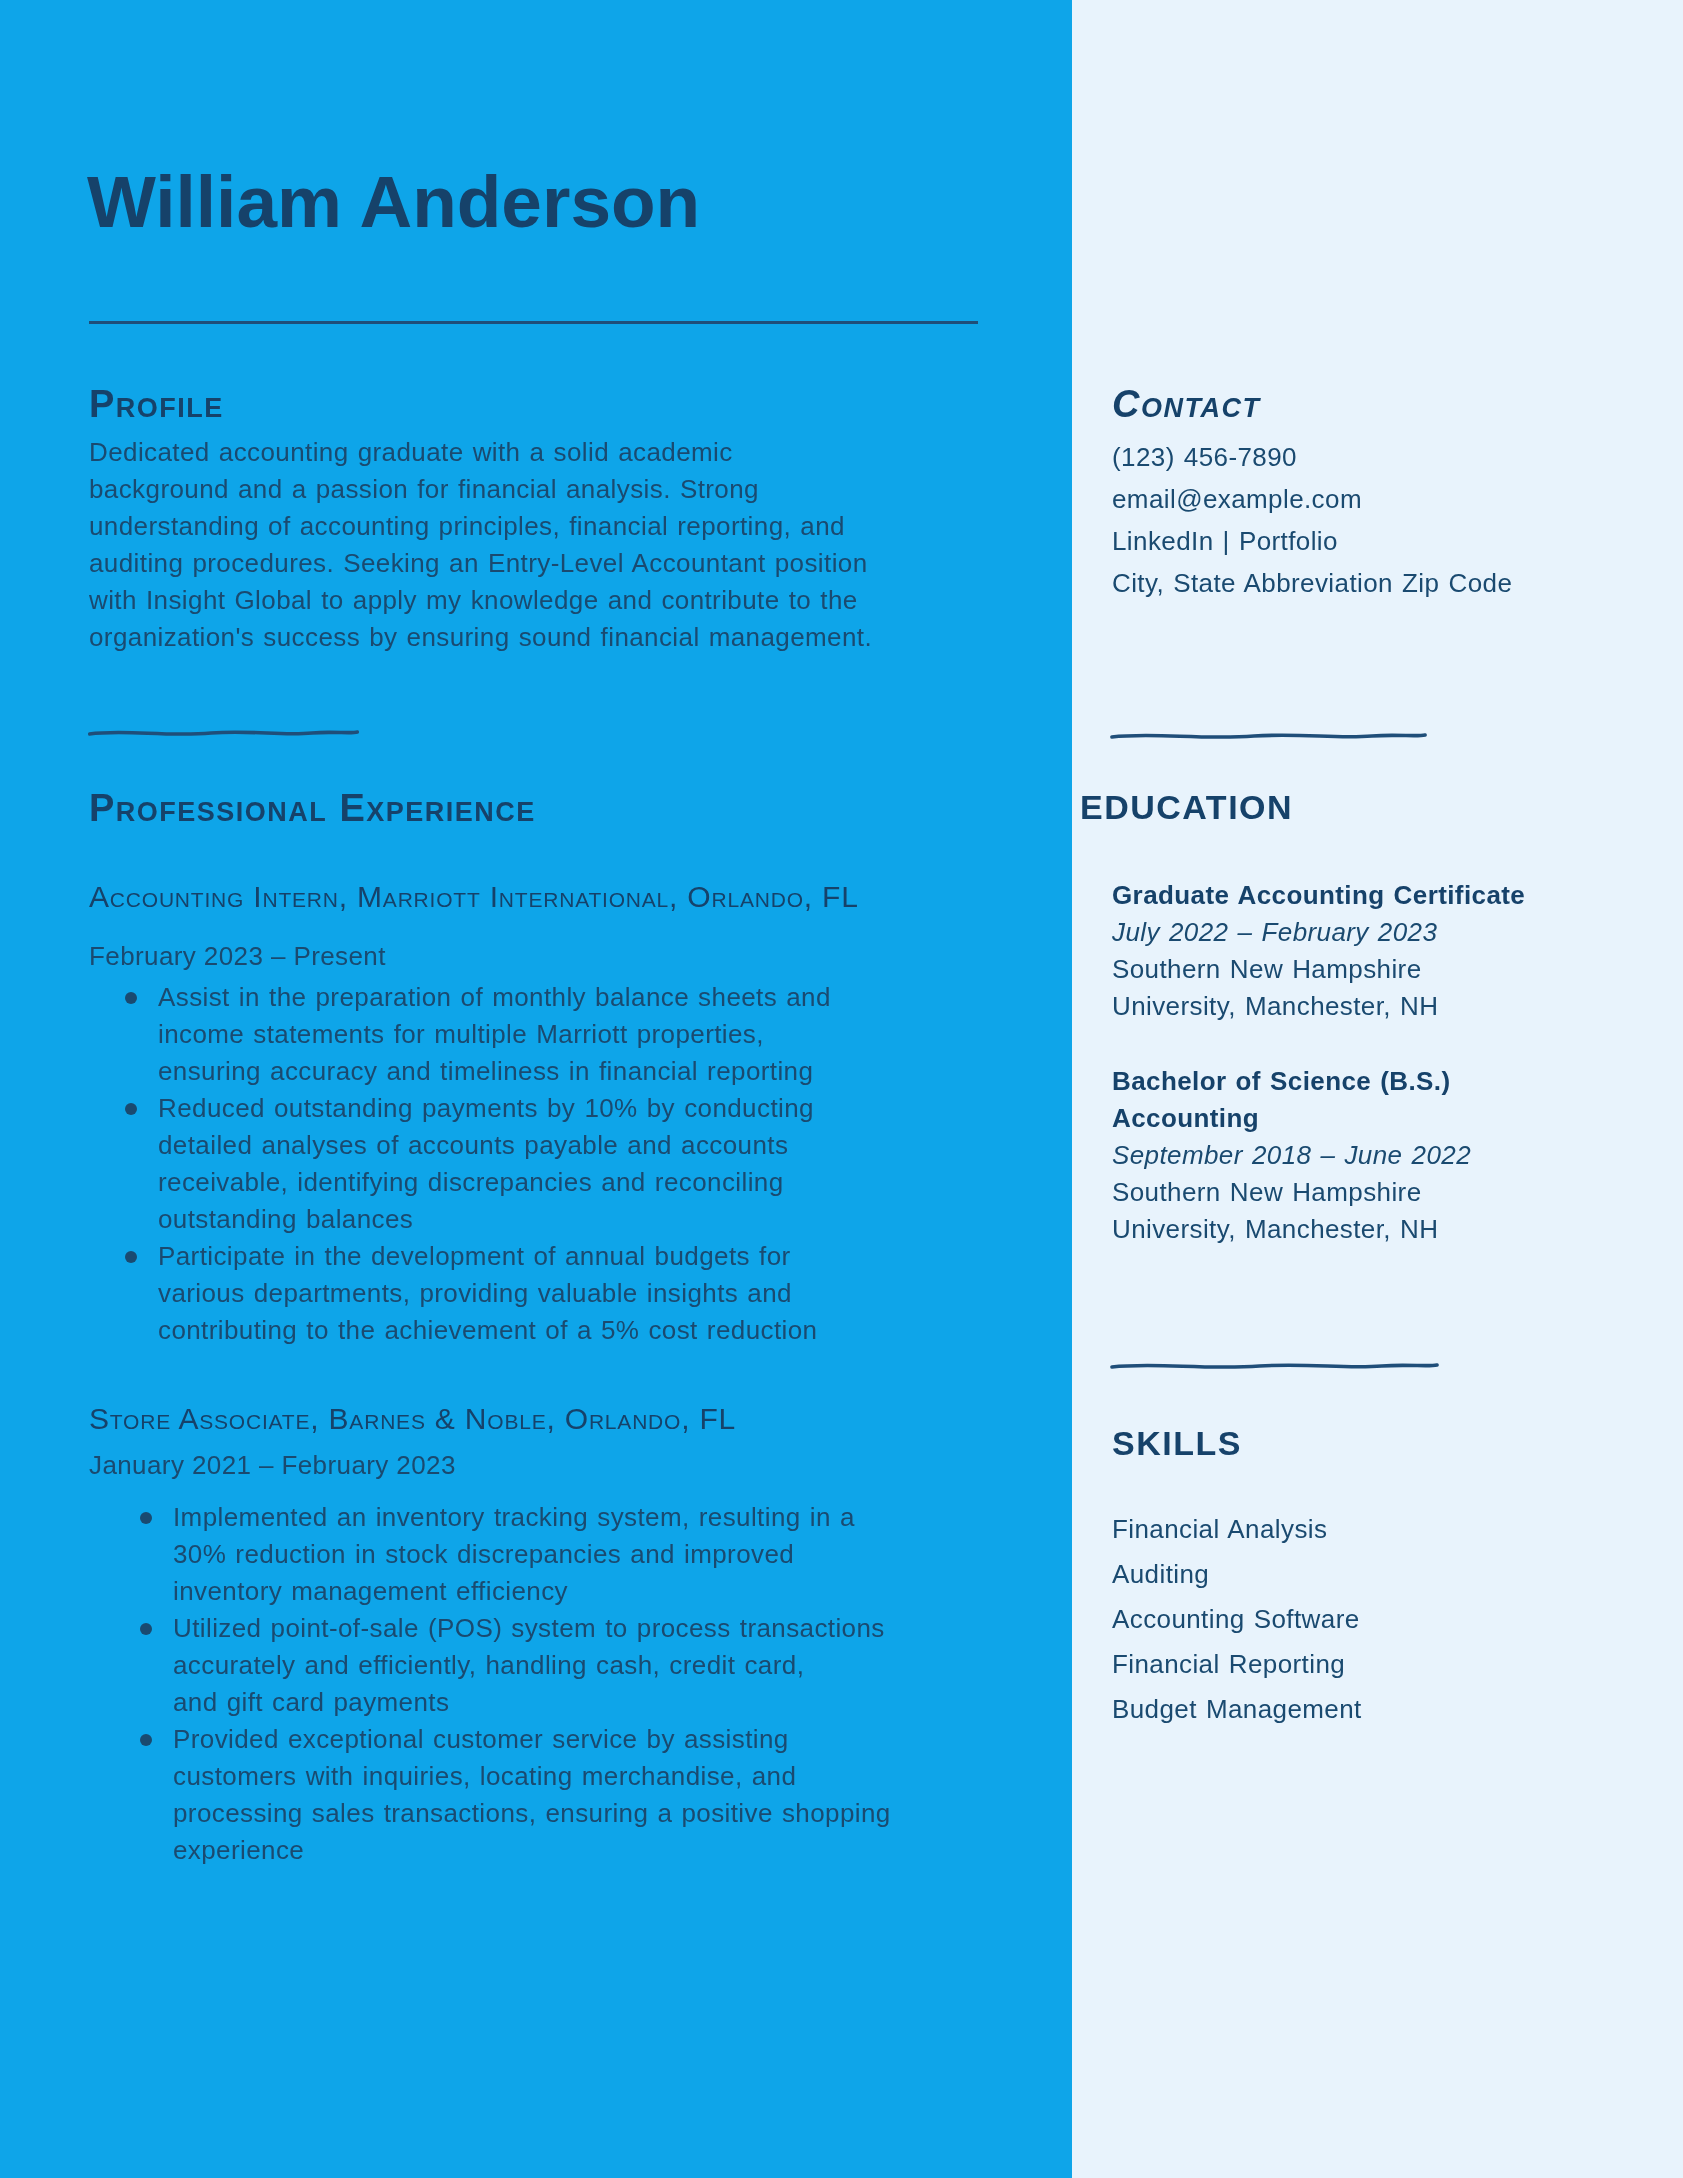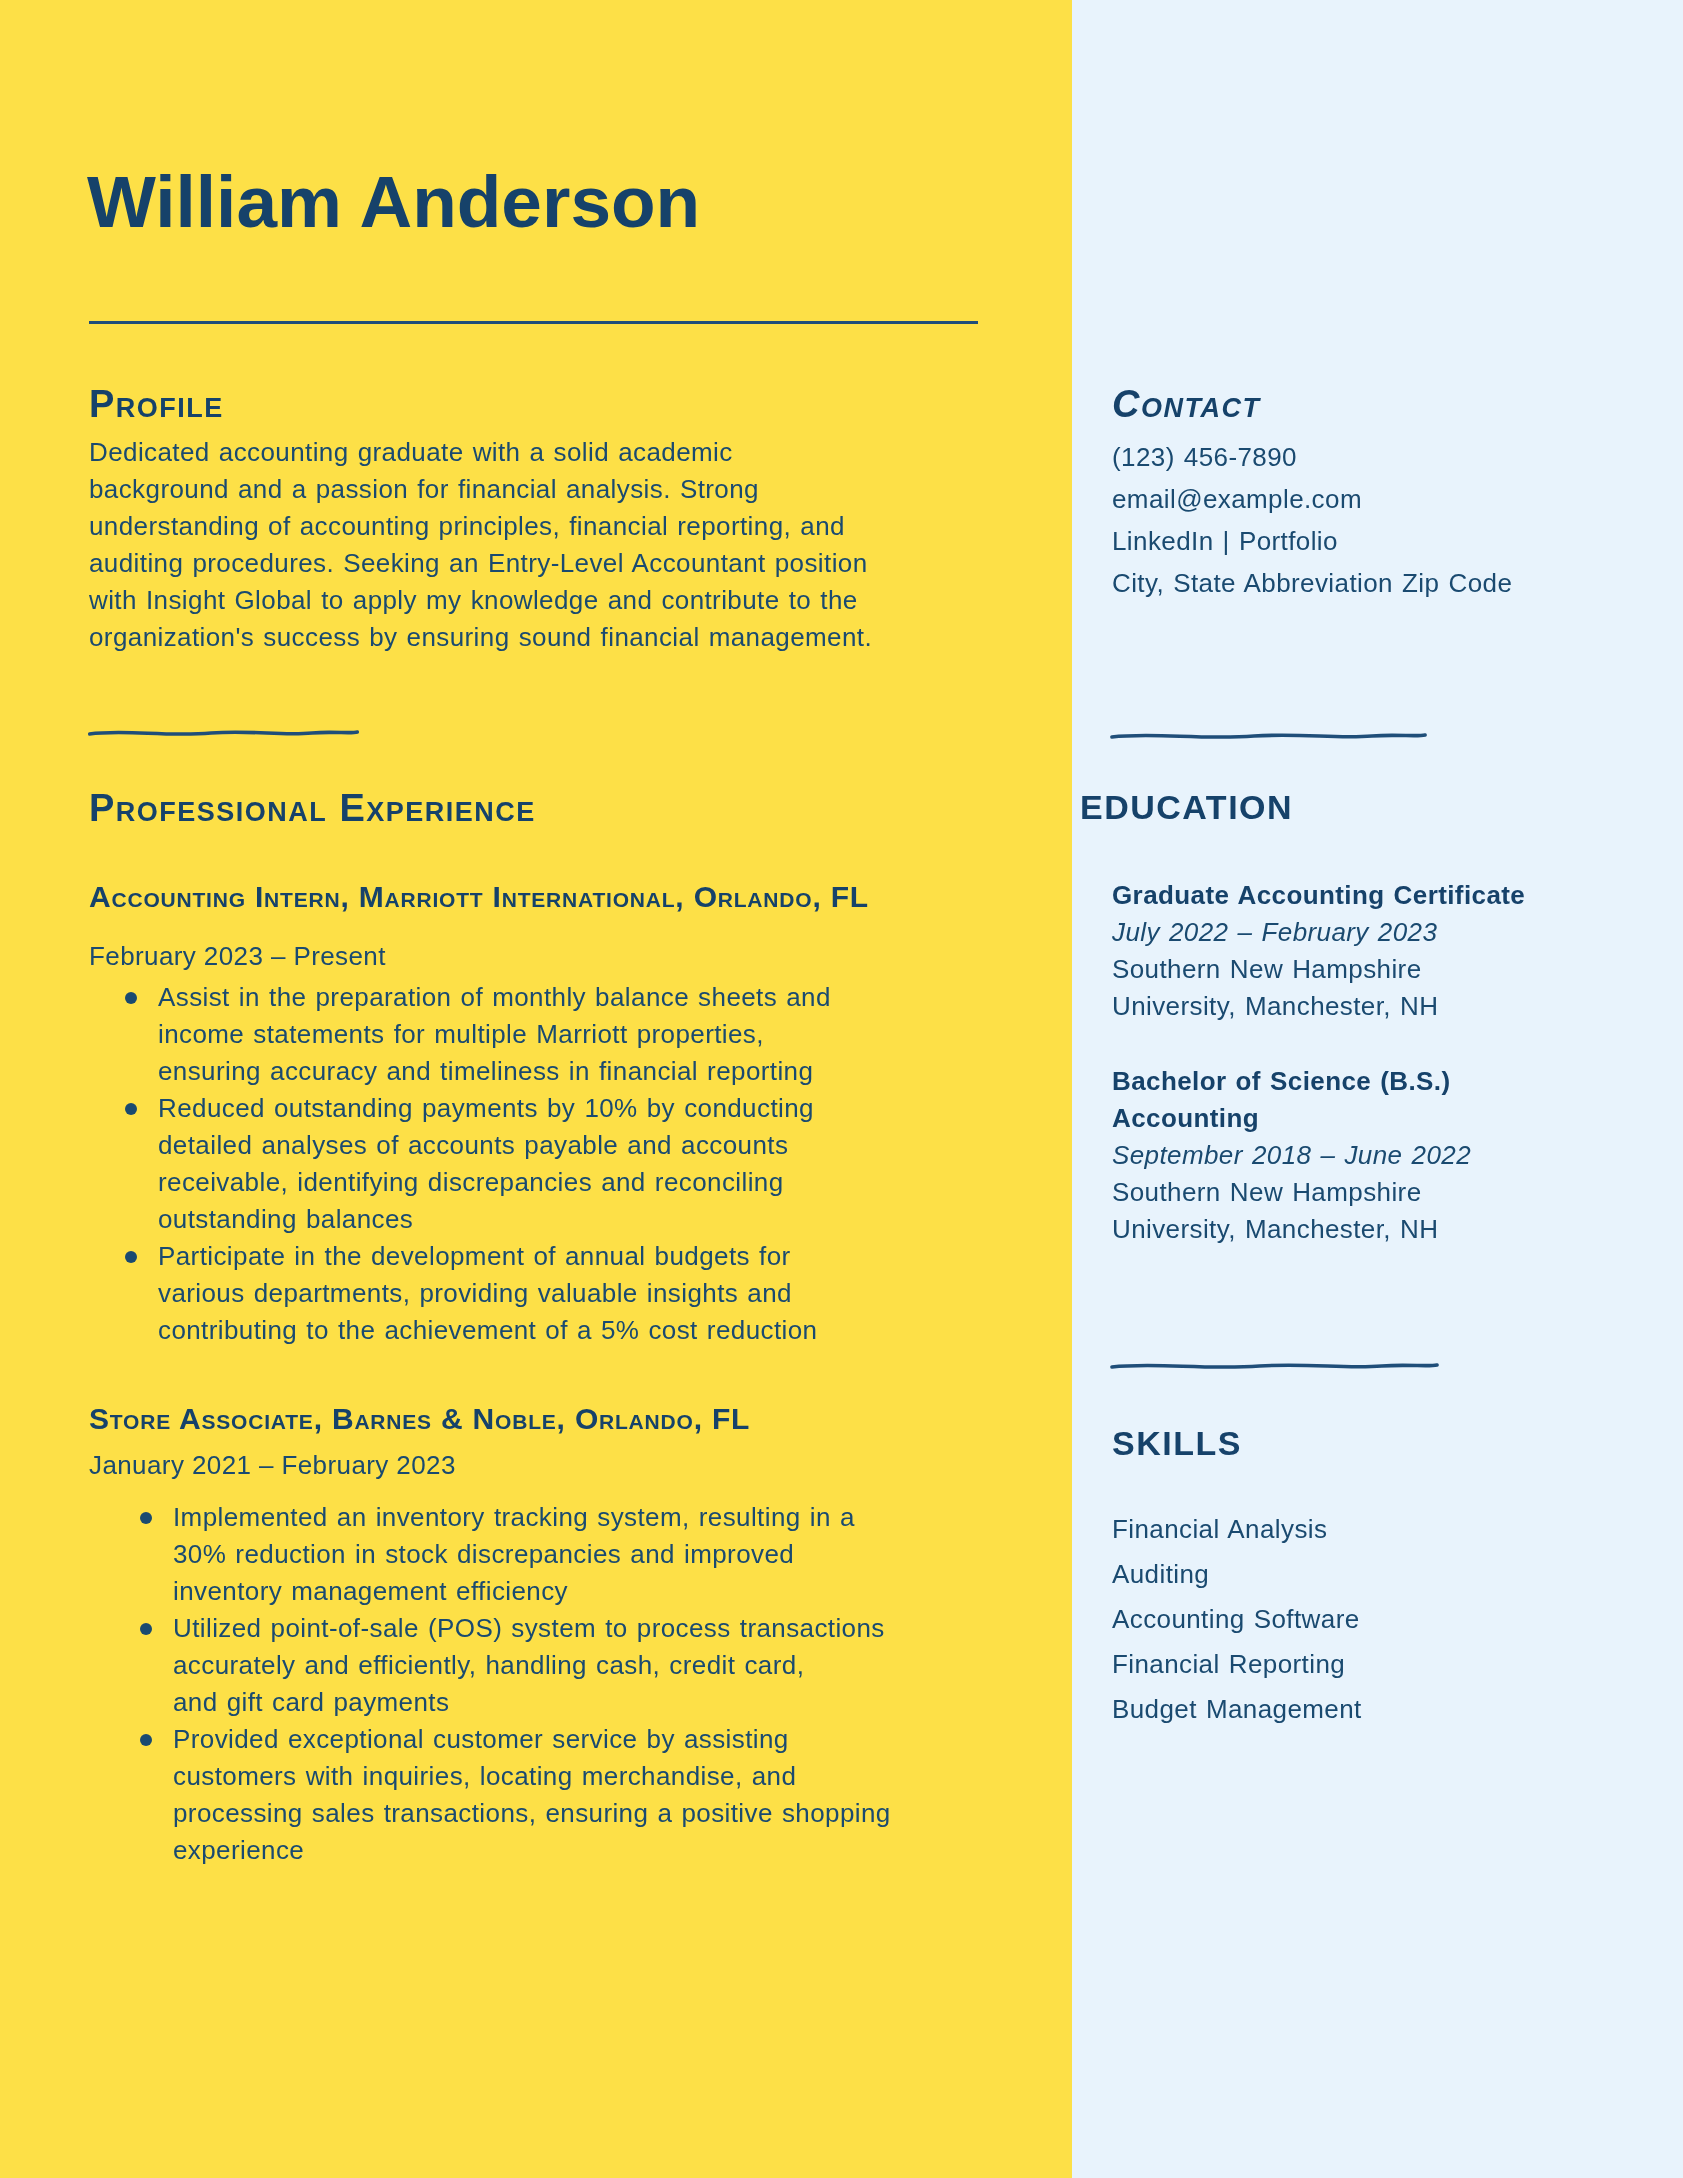--- a/index.html
+++ b/index.html
@@ -1,19 +1,19 @@
 <!DOCTYPE html>
 <html style="--text: #1a4a70; --heading: #16426a; --rule: #1f4e79; --sidebar-bg: #e8f3fc;"><head>
 <meta charset="utf-8">
 <style>
   html,body{margin:0;padding:0;background:#ffffff;}
   .page{
     position:relative;
     width:1683px;height:2178px;
-    background:#fde047;
+    background:#0ea5e9;
     font-family:"Liberation Sans","DejaVu Sans",sans-serif;
     color:var(--text,#1a4a70);
     overflow:hidden;
   }
   .abs{position:absolute;}
   
   .sidebar-bg{
     position:absolute;left:1072px;top:0;width:611px;height:2178px;
     background:var(--sidebar-bg,#e8f3fc);
   }
@@ -49,21 +49,21 @@
     font-size:26px;line-height:37px;
     letter-spacing:0.4px;word-spacing:1.5px;
     white-space:nowrap;
   }
   .contact-lines .ln{line-height:42px;}
   .skills-lines .ln{line-height:45px;}
   .bold{font-weight:700;color:var(--heading,#16426a);}
   .italic{font-style:italic;}
   
   .job-title{
-    font-variant:small-caps;font-weight:700;
+    font-variant:small-caps;font-weight:400;
     font-size:30px;line-height:34px;letter-spacing:0.8px;
     color:var(--heading,#16426a);margin:0;white-space:nowrap;
   }
   .dates{font-size:26px;line-height:34px;letter-spacing:0.4px;white-space:nowrap;margin:0;}
   ul.bullets{list-style:none;margin:0;padding:0 0 0 0;}
   ul.bullets li{display:flex;align-items:flex-start;margin:0;}
   .dot{
     flex:0 0 auto;
     width:12px;height:12px;border-radius:50%;
     background:var(--text,#1a4a70);

